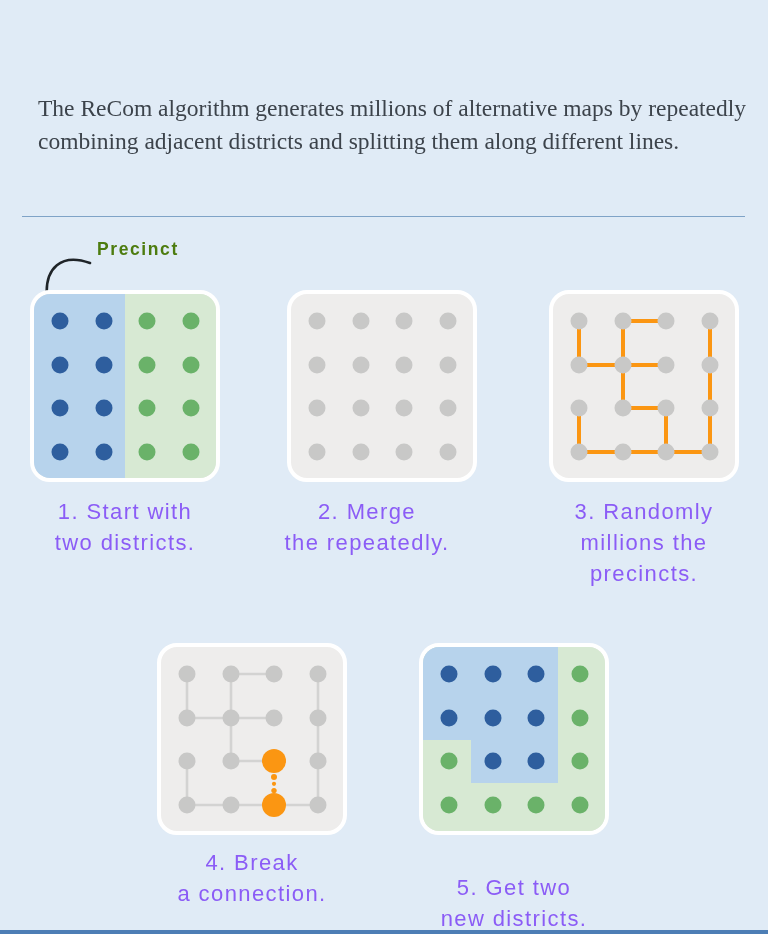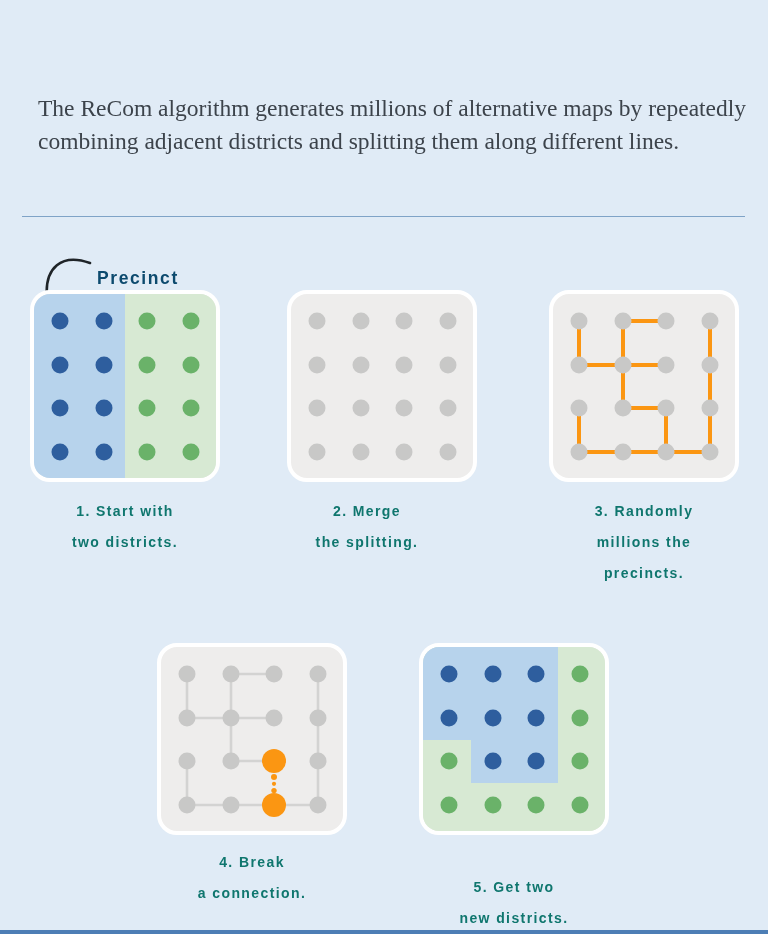--- a/index.html
+++ b/index.html
@@ -28,31 +28,31 @@
     background:#eeedec; overflow:hidden;
   }
   .panel svg{display:block; width:100%; height:100%;}
   .p1{left:30px;  top:290px;}
   .p2{left:287px; top:290px;}
   .p3{left:549px; top:290px;}
   .p4{left:157px; top:643px;}
   .p5{left:419px; top:643px;}
   .caption{
     position:absolute; width:190px; text-align:center;
-    font-size:14px; line-height:31px; letter-spacing:1.4px;
-    color:#0f766e; font-weight:700;
+    font-size:22px; line-height:31px; letter-spacing:1.4px;
+    color:#8b5cf6; font-weight:400;
   }
   .c1{left:30px;  top:496px;}
   .c2{left:272px; top:496px;}
   .c3{left:549px; top:496px;}
   .c4{left:157px; top:847px;}
   .c5{left:419px; top:847px;margin-top:25px;}
   .precinct-label{
-    position:absolute; left:97px; top:268px;
-    font-size:17.5px; letter-spacing:1.6px; font-weight:600; color:#0c4a6e;
+    position:absolute; left:97px; top:239px;
+    font-size:17.5px; letter-spacing:1.6px; font-weight:600; color:#4d7c0f;
   }
   .precinct-arrow{position:absolute; left:38px; top:251px; width:70px; height:62px;}
   .bottom-bar{
     position:absolute; left:0; bottom:0; width:768px; height:4px;
     background:#4d7eb5;
   }
 </style>
 </head>
 <body>
 
@@ -205,21 +205,21 @@
         <circle cx="157" cy="158" r="8.5" fill="#6ab269"></circle>
       </svg>
     </div>
 
   <div class="caption c1">
     <div>1. Start with</div>
     <div>two districts.</div>
   </div>
   <div class="caption c2">
     <div>2. Merge</div>
-    <div>the splitting.</div>
+    <div>the repeatedly.</div>
   </div>
   <div class="caption c3">
     <div>3. Randomly</div>
     <div>millions the</div>
     <div>precincts.</div>
   </div>
   <div class="caption c4">
     <div>4. Break</div>
     <div>a connection.</div>
   </div>

